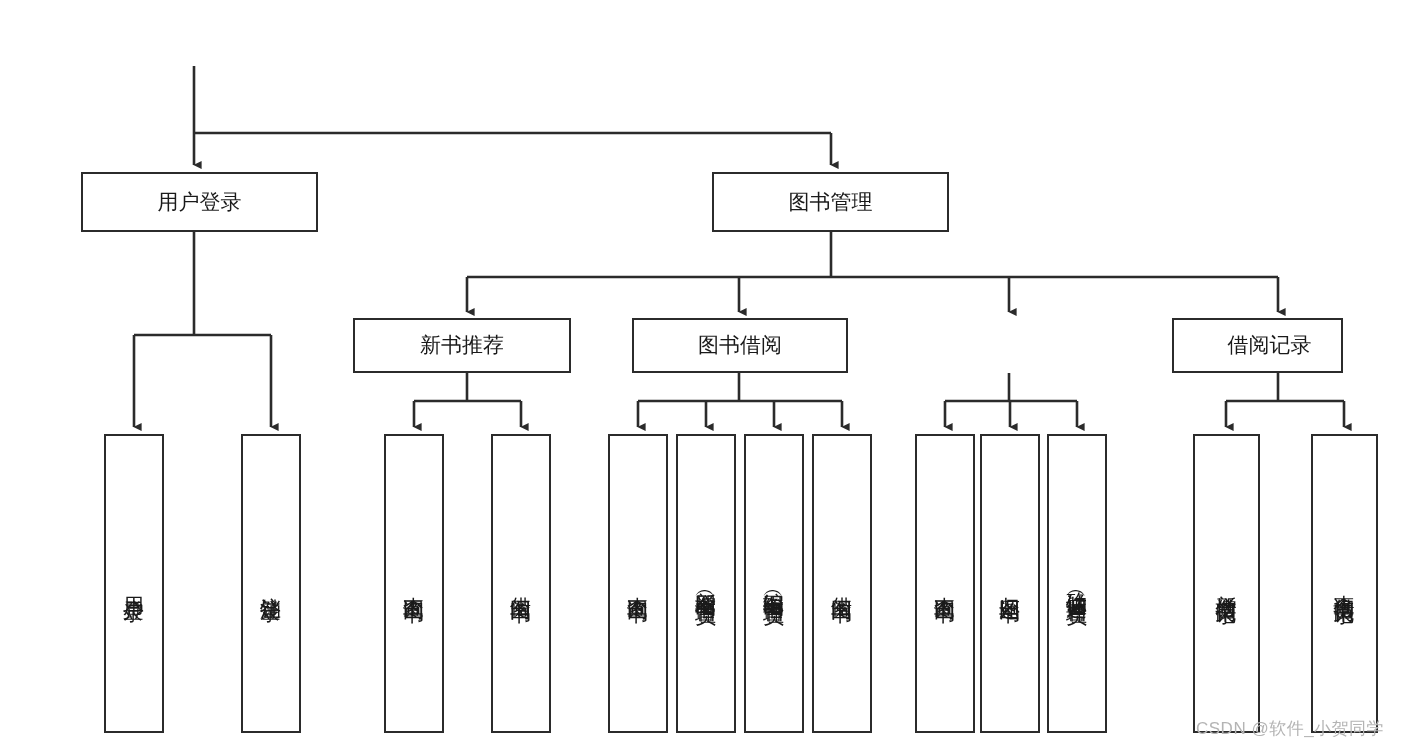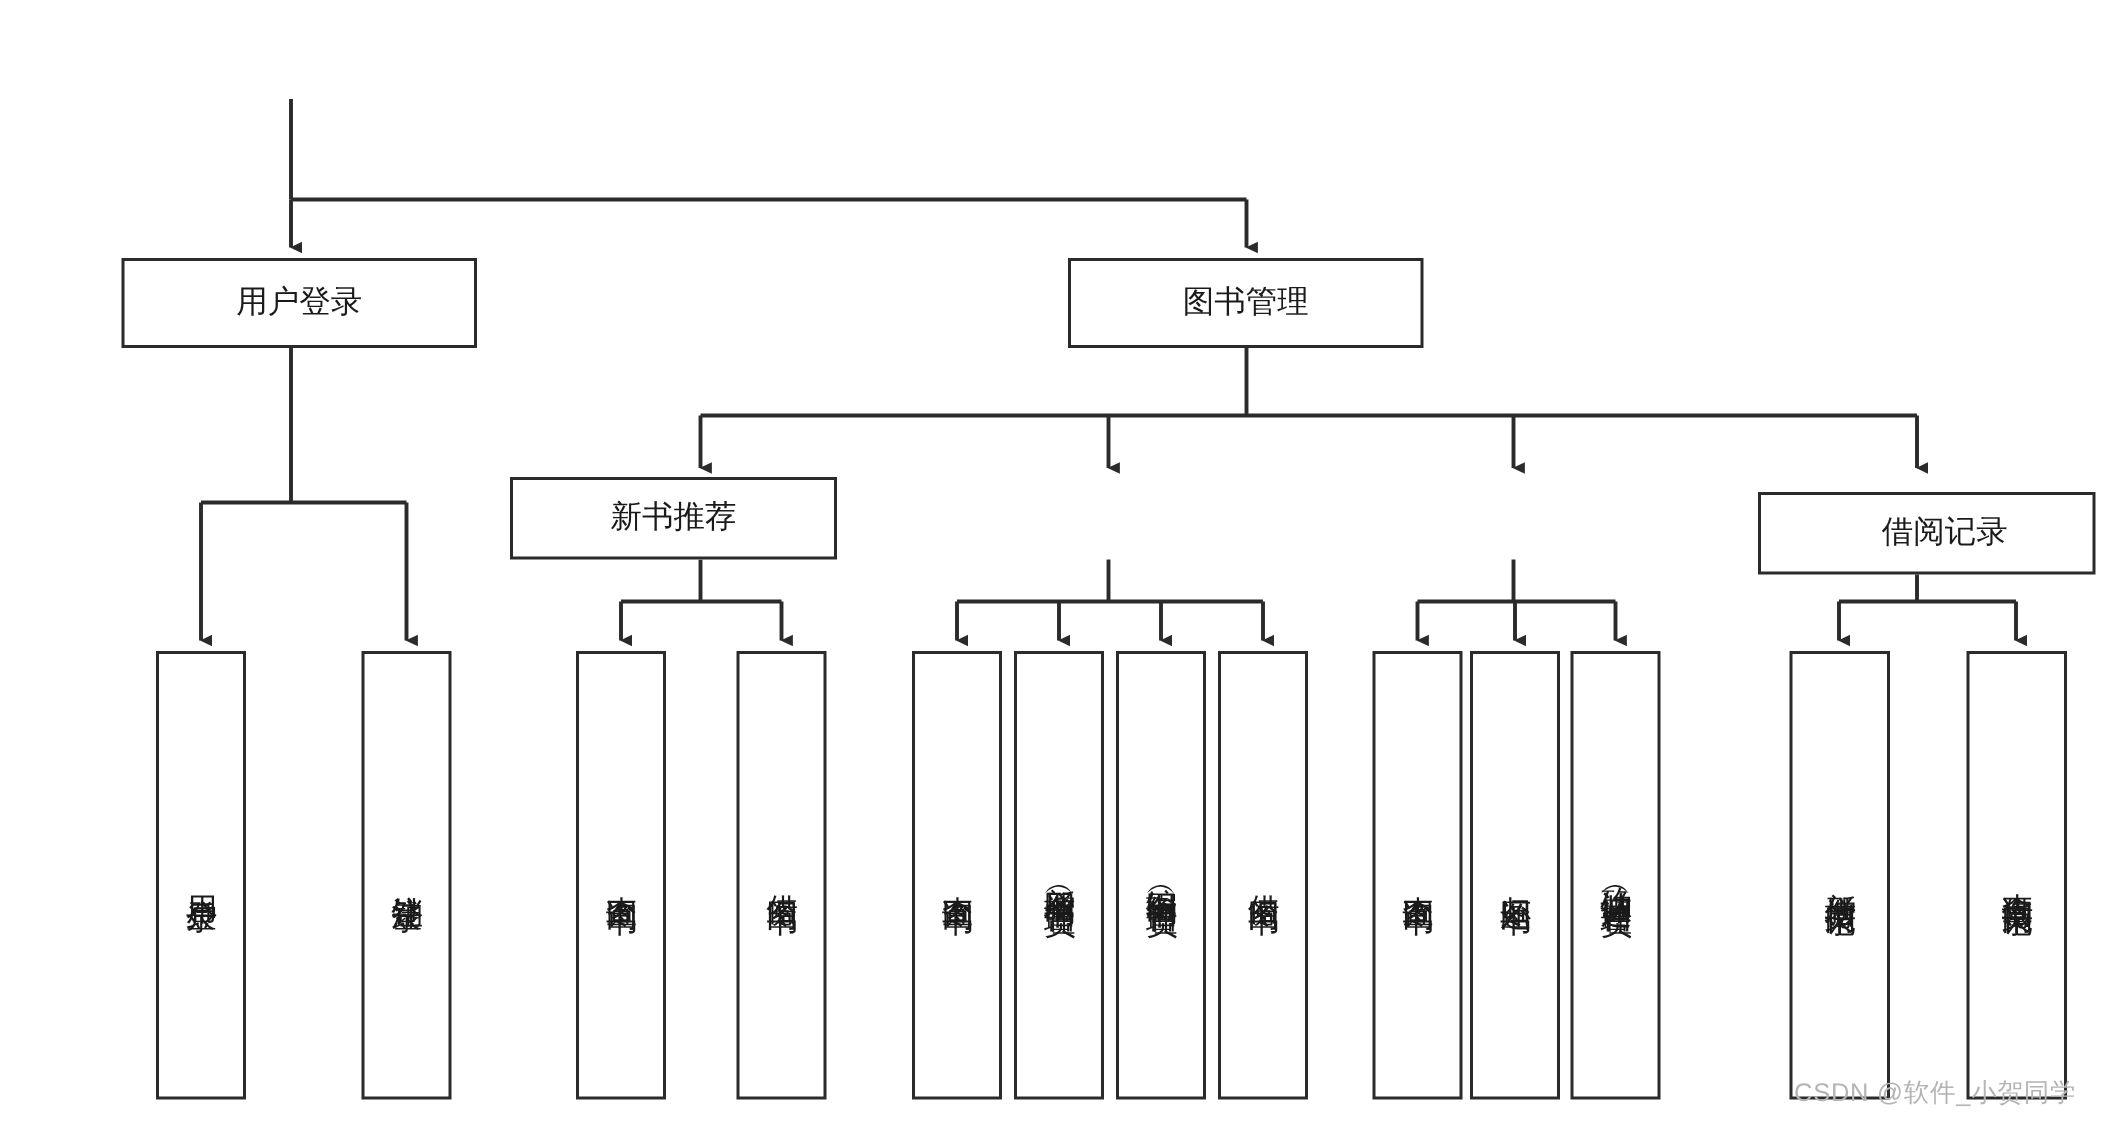--- a/index.html
+++ b/index.html
@@ -131,24 +131,27 @@
   </svg>
 
 
   <div class="node horiz" style="left:81px; top:172px; width:237px; height:60px;">
     <span class="node-label">用户登录</span>
   </div>
   <div class="node horiz" style="left:712px; top:172px; width:237px; height:60px;">
     <span class="node-label">图书管理</span>
   </div>
 
-  <div class="node horiz" style="left:340px; top:318px; width:218px; height:55px;">
+  <div class="node horiz" style="left:353px; top:318px; width:218px; height:55px;">
     <span class="node-label">新书推荐</span>
   </div>
-  <div class="node horiz" style="left:1172px; top:328px; width:225px; height:55px;padding-left:24px;">
+  <div class="node horiz" style="left:632px; top:318px; width:216px; height:55px;">
+    <span class="node-label">图书借阅</span>
+  </div>
+  <div class="node horiz" style="left:1172px; top:318px; width:171px; height:55px;padding-left:24px;">
     <span class="node-label">借阅记录</span>
   </div>
 
   <div class="node vert" style="left:104px; top:434px; width:60px; height:299px;">
     <span class="node-label">用户登录</span>
   </div>
   <div class="node vert" style="left:241px; top:434px; width:60px; height:299px;">
     <span class="node-label">注销登录</span>
   </div>
 

